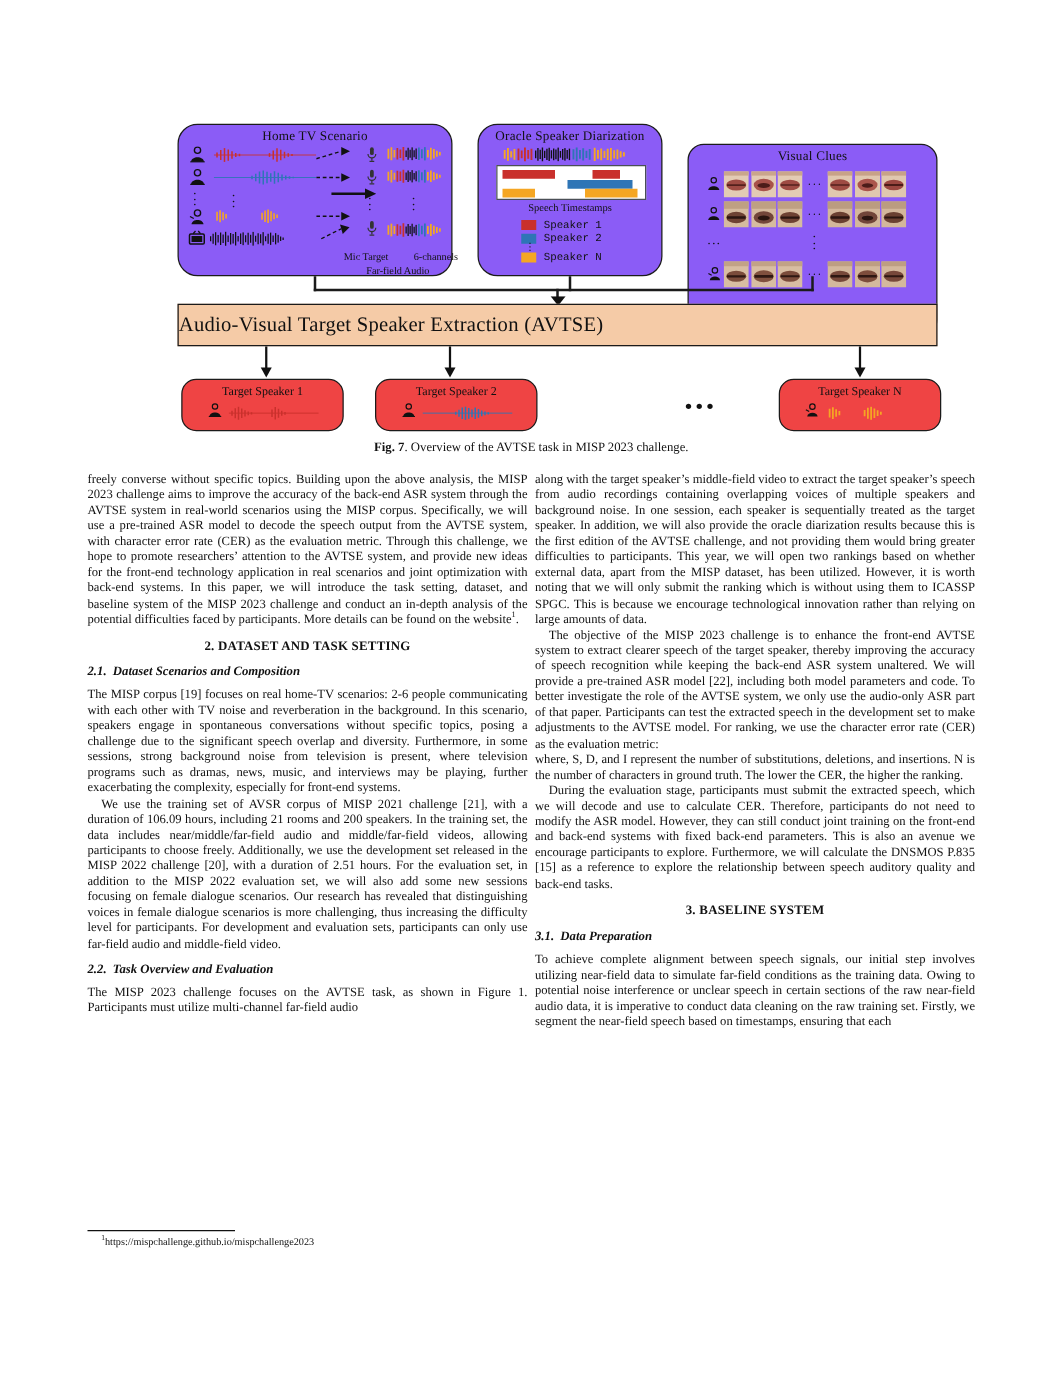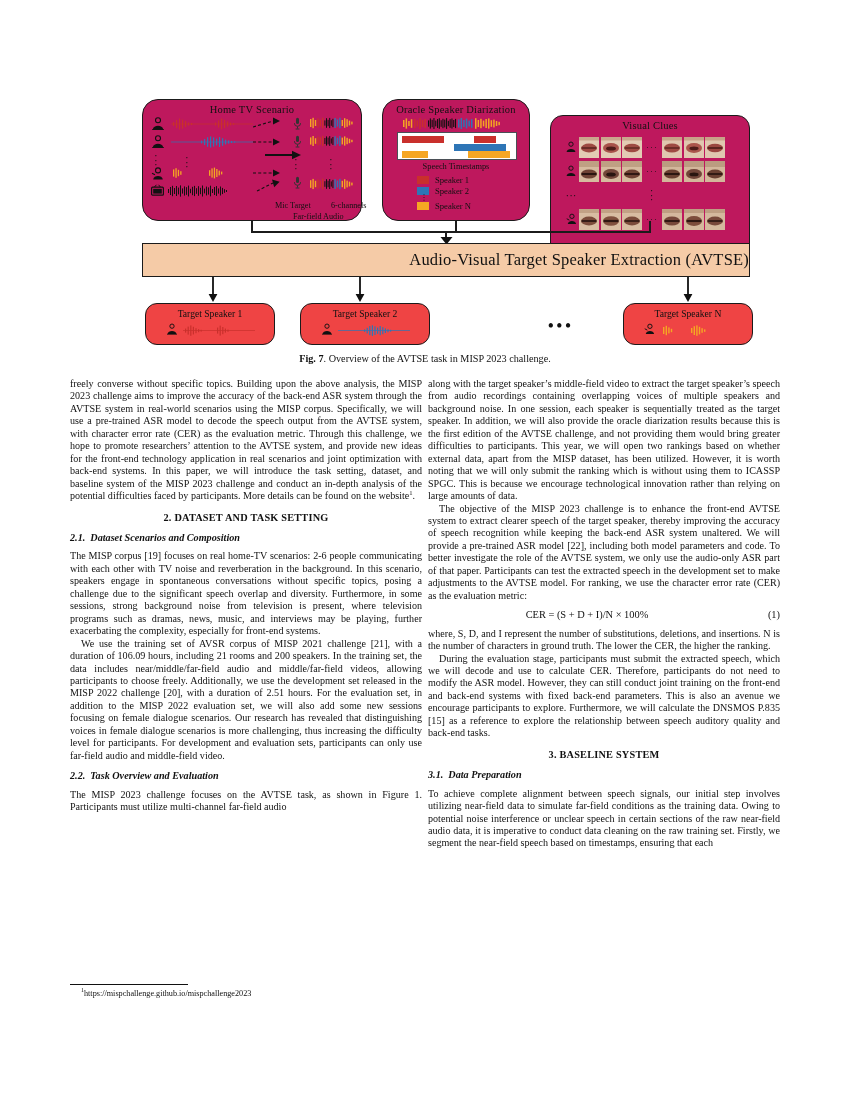--- a/index.html
+++ b/index.html
@@ -35,21 +35,21 @@
   .panels-row {
     position: relative;
     height: 132px;
     width: 710px;
   }
 
   .panel {
     position: absolute;
     border: 1.6px solid #1b1b1b;
     border-radius: 16px;
-    background: #be185d;
+    background: #8b5cf6;
     box-sizing: border-box;
   }
   .panel-title {
     text-align: center;
     font-size: 10.5px;
     letter-spacing: .2px;
     margin-top: 4px;
     color: #111;
   }
   .panel-footer {
@@ -106,20 +106,21 @@
     position: absolute;
     left: 34px;
     top: 74px;
     width: 100px;
   }
   .legend-row {
     display: flex;
     align-items: center;
     height: 11px;
     gap: 6px;
+    font-family: Liberation Mono, monospace;
   }
   .legend-sw { width: 12px; height: 8px; display:block; }
   .legend-txt { font-size: 8.6px; color:#111; }
   .legend-dots { font-size: 8px; line-height: 4px; padding-left: 3px; color:#111;}
 
   
   #panel-visual { left: 480px; top: 20px; width: 200px; height: 154px; border-radius: 13px; }
   .vc-grid {
     position:absolute;
     left: 12px; top: 20px;
@@ -137,21 +138,21 @@
 
   
   .avtse {
     position: absolute;
     left: 72px;
     top: 148px;
     width: 608px;
     height: 34px;
     border: 1.6px solid #1b1b1b;
     box-sizing: border-box;
-    display:flex; align-items:center; justify-content:flex-end;
+    display:flex; align-items:center; justify-content:flex-start;
     font-size: 16.5px;
     letter-spacing: .2px;
   }
 
   
   .tbox {
     position:absolute;
     top: 208px;
     height: 42px;
     border: 1.6px solid #1b1b1b;
@@ -899,24 +900,20 @@
 
   <div class="footnote-wrap">
     <div class="footnote-rule"></div>
     <div class="footnote"><sup>1</sup><span>https://mispchallenge.github.io/mispchallenge2023</span></div>
   </div>
 
   <div class="col" id="col-right">
     <p>along with the target speaker’s middle-field video to extract the target speaker’s speech from audio recordings containing overlapping voices of multiple speakers and background noise. In one session, each speaker is sequentially treated as the target speaker. In addition, we will also provide the oracle diarization results because this is the first edition of the AVTSE challenge, and not providing them would bring greater difficulties to participants. This year, we will open two rankings based on whether external data, apart from the MISP dataset, has been utilized. However, it is worth noting that we will only submit the ranking which is without using them to ICASSP SPGC. This is because we encourage technological innovation rather than relying on large amounts of data.</p>
     <p class="ind">The objective of the MISP 2023 challenge is to enhance the front-end AVTSE system to extract clearer speech of the target speaker, thereby improving the accuracy of speech recognition while keeping the back-end ASR system unaltered. We will provide a pre-trained ASR model [22], including both model parameters and code. To better investigate the role of the AVTSE system, we only use the audio-only ASR part of that paper. Participants can test the extracted speech in the development set to make adjustments to the AVTSE model. For ranking, we use the character error rate (CER) as the evaluation metric:</p>
 
-    <div class="eq">
-      <span class="body">CER = (S + D + I)/N × 100%</span>
-      <span class="tag">(1)</span>
-    </div>
 
     <p>where, S, D, and I represent the number of substitutions, deletions, and insertions. N is the number of characters in ground truth. The lower the CER, the higher the ranking.</p>
     <p class="ind">During the evaluation stage, participants must submit the extracted speech, which we will decode and use to calculate CER. Therefore, participants do not need to modify the ASR model. However, they can still conduct joint training on the front-end and back-end systems with fixed back-end parameters. This is also an avenue we encourage participants to explore. Furthermore, we will calculate the DNSMOS P.835 [15] as a reference to explore the relationship between speech auditory quality and back-end tasks.</p>
 
     <div class="sec-head">3.  BASELINE SYSTEM</div>
 
     <div class="sub-head">
       <span class="num">3.1.</span><span>Data Preparation</span>
     </div>
 

